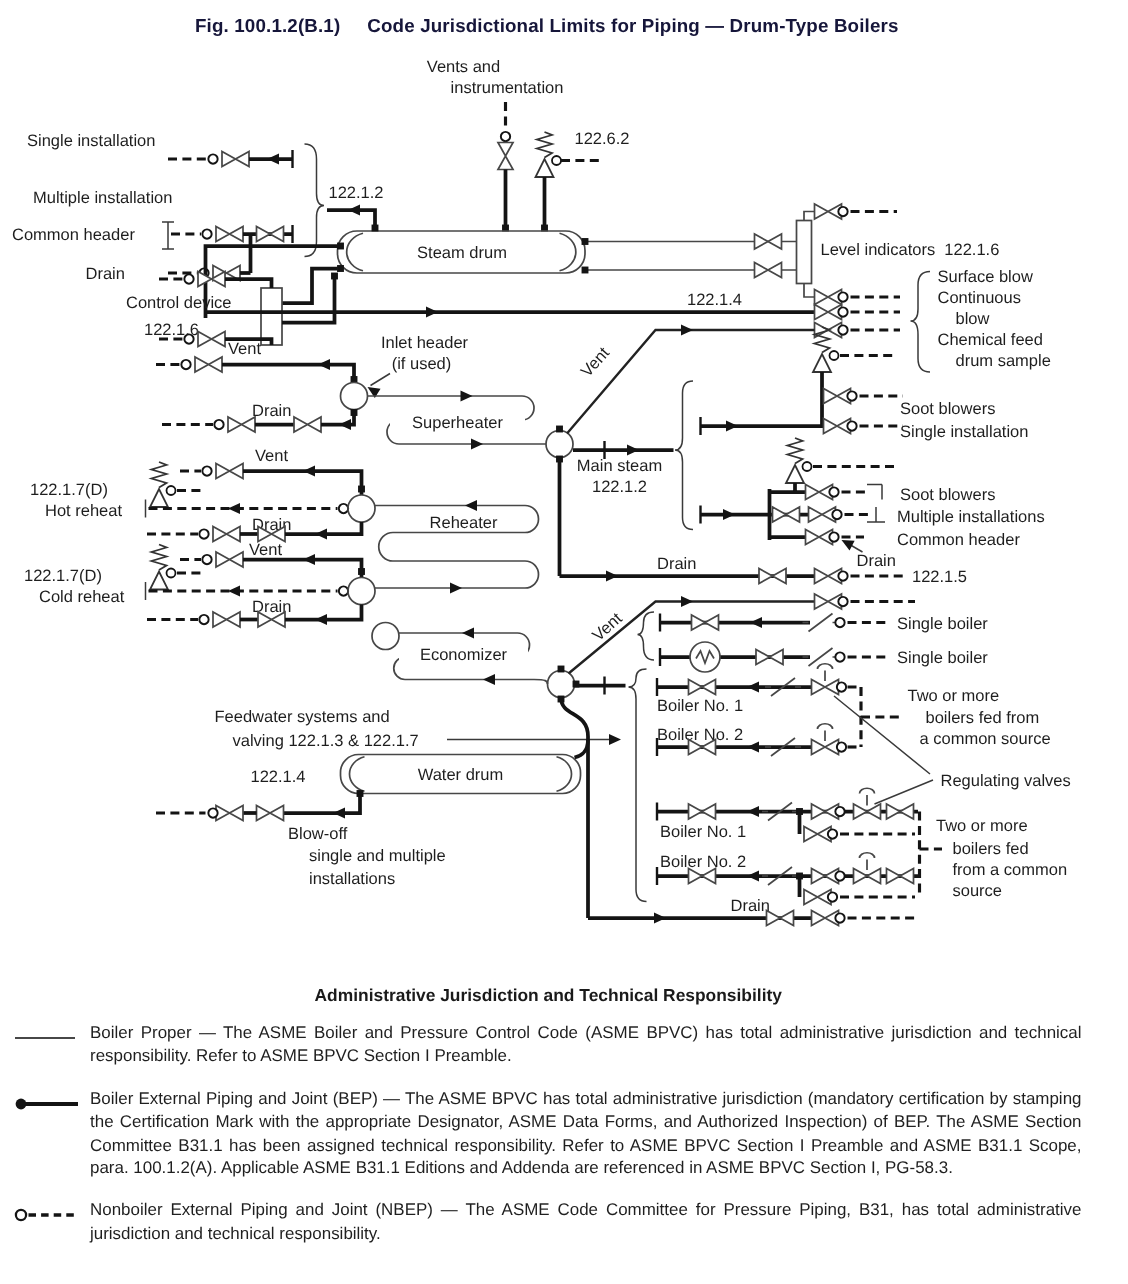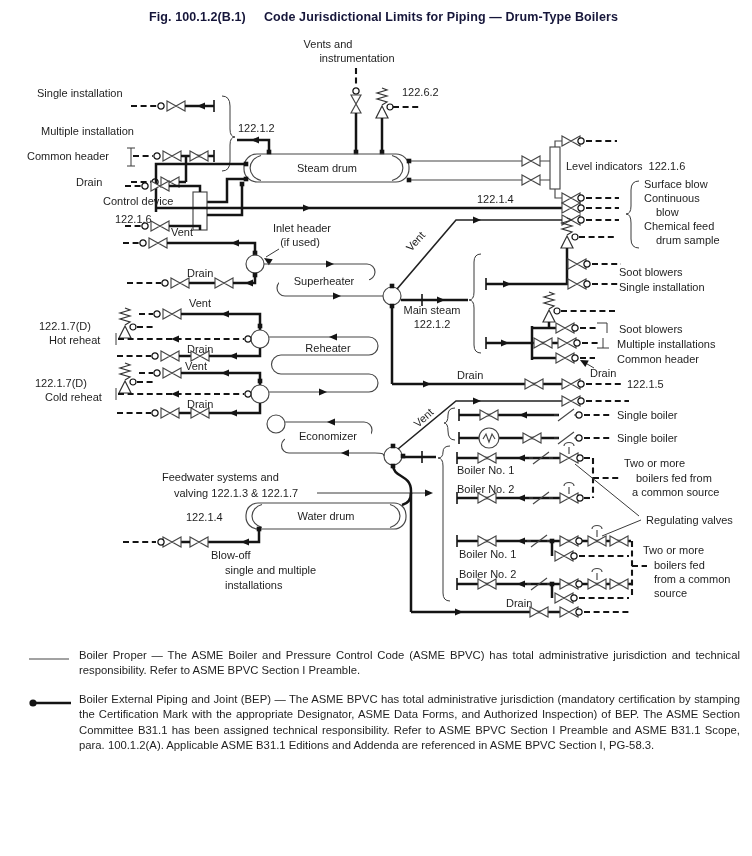--- a/index.html
+++ b/index.html
@@ -1,16 +1,16 @@
 <!DOCTYPE html>
 <html><head>
 <meta charset="utf-8">
 <style>
   html,body{margin:0;padding:0;background:#fff;width:752px;font-family:"Liberation Sans",sans-serif;}
-  .page{width:729px;height:856px;position:relative;overflow:hidden;background:#fff;padding-left:19px;}
+  .page{width:729px;height:856px;position:relative;overflow:hidden;background:#fff;}
   .title-bar{padding-top:10px;text-align:center;font-weight:bold;font-size:12.5px;color:#16163a;letter-spacing:.1px;}
   .title-bar .gap{display:inline-block;width:18px;}
   svg text{font-family:"Liberation Sans",sans-serif;font-size:11px;fill:#1e1e1e;}
   svg .mid{text-anchor:middle;}
   .bp{stroke:#474747;stroke-width:1.15;fill:none;}
   .bep{stroke:#141414;stroke-width:2.5;fill:none;}
   .med{stroke:#222;stroke-width:1.6;fill:none;}
   .nbep{stroke:#141414;stroke-width:2.1;fill:none;stroke-dasharray:6 3.6;}
   .thin{stroke:#3a3a3a;stroke-width:1;fill:none;}
   .legend{padding:4px 6px 0 8px;}
@@ -446,34 +446,44 @@
       <use href="#circ" x="142" y="546"></use>
       <path class="nbep" d="M104,546 H137"></path>
       <text x="192" y="563">Blow-off</text>
       <text x="206" y="578">single and multiple</text>
       <text x="206" y="593">installations</text>
     </g>
   </svg>
 
   
   <div class="legend">
+    <div class="legend-heading">Administrative Jurisdiction and Technical Responsibility</div>
 
     <div class="legend-item">
       <span class="legend-sym">
         <svg width="46" height="12">
             <line x1="2" y1="6" x2="42" y2="6" stroke="#474747" stroke-width="1.2"></line>
           </svg>
       </span>
       <div class="legend-text">Boiler Proper — The ASME Boiler and Pressure Control Code (ASME BPVC) has total administrative jurisdiction and technical responsibility. Refer to ASME BPVC Section I Preamble.</div>
     </div>
 
     <div class="legend-item">
       <span class="legend-sym">
         <svg width="46" height="12">
             <circle cx="6" cy="6" r="3.6" fill="#141414"></circle>
             <line x1="8" y1="6" x2="44" y2="6" stroke="#141414" stroke-width="2.6"></line>
           </svg>
       </span>
       <div class="legend-text">Boiler External Piping and Joint (BEP) — The ASME BPVC has total administrative jurisdiction (mandatory certification by stamping the Certification Mark with the appropriate Designator, ASME Data Forms, and Authorized Inspection) of BEP. The ASME Section Committee B31.1 has been assigned technical responsibility. Refer to ASME BPVC Section I Preamble and ASME B31.1 Scope, para. 100.1.2(A). Applicable ASME B31.1 Editions and Addenda are referenced in ASME BPVC Section I, PG-58.3.</div>
     </div>
 
+    <div class="legend-item">
+      <span class="legend-sym">
+        <svg width="46" height="12">
+            <circle cx="6" cy="6" r="3.4" fill="#fff" stroke="#141414" stroke-width="1.5"></circle>
+            <line x1="11" y1="6" x2="44" y2="6" stroke="#141414" stroke-width="2.4" stroke-dasharray="5 3.4"></line>
+          </svg>
+      </span>
+      <div class="legend-text">Nonboiler External Piping and Joint (NBEP) — The ASME Code Committee for Pressure Piping, B31, has total administrative jurisdiction and technical responsibility.</div>
+    </div>
   </div>
 </div>
 
 </body></html>

